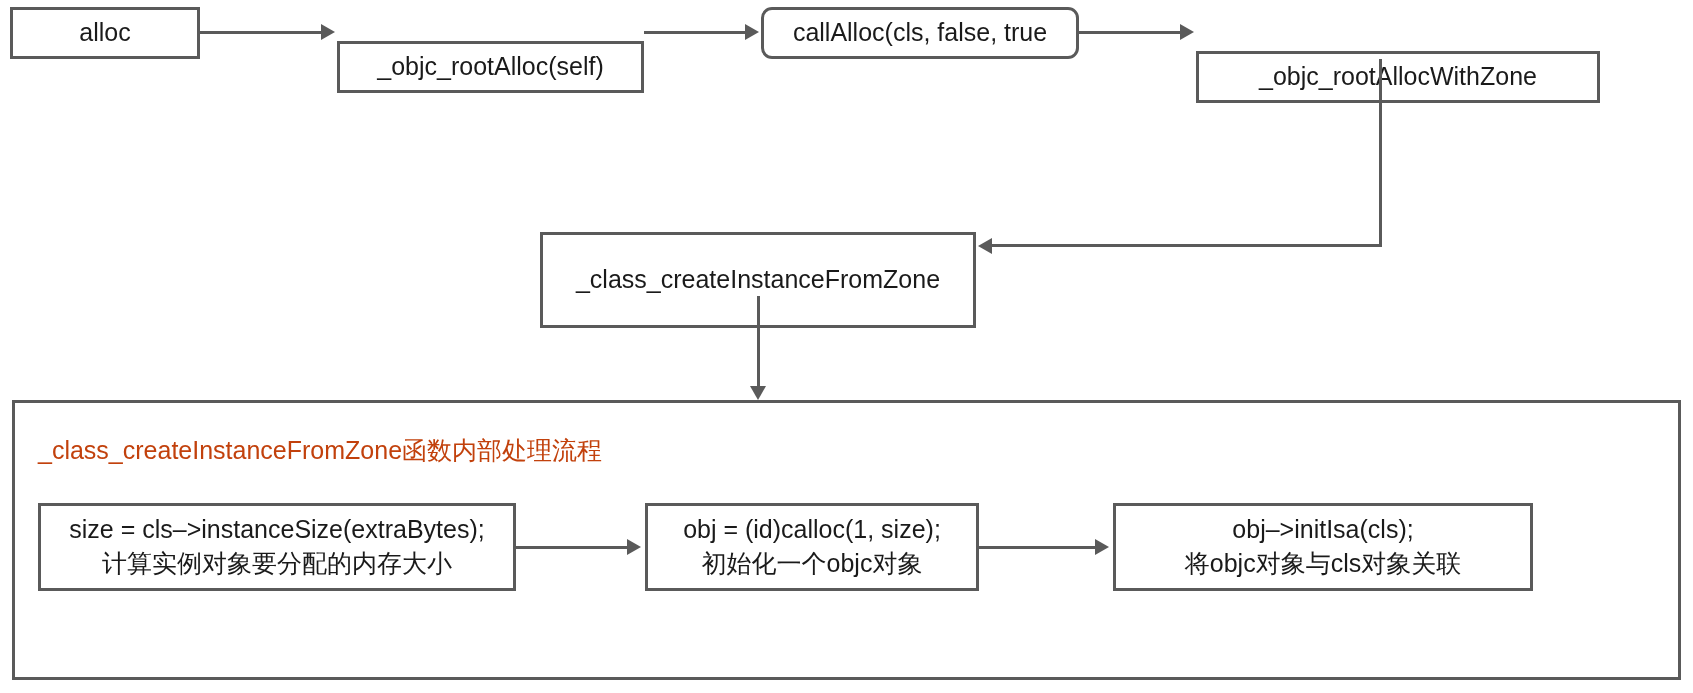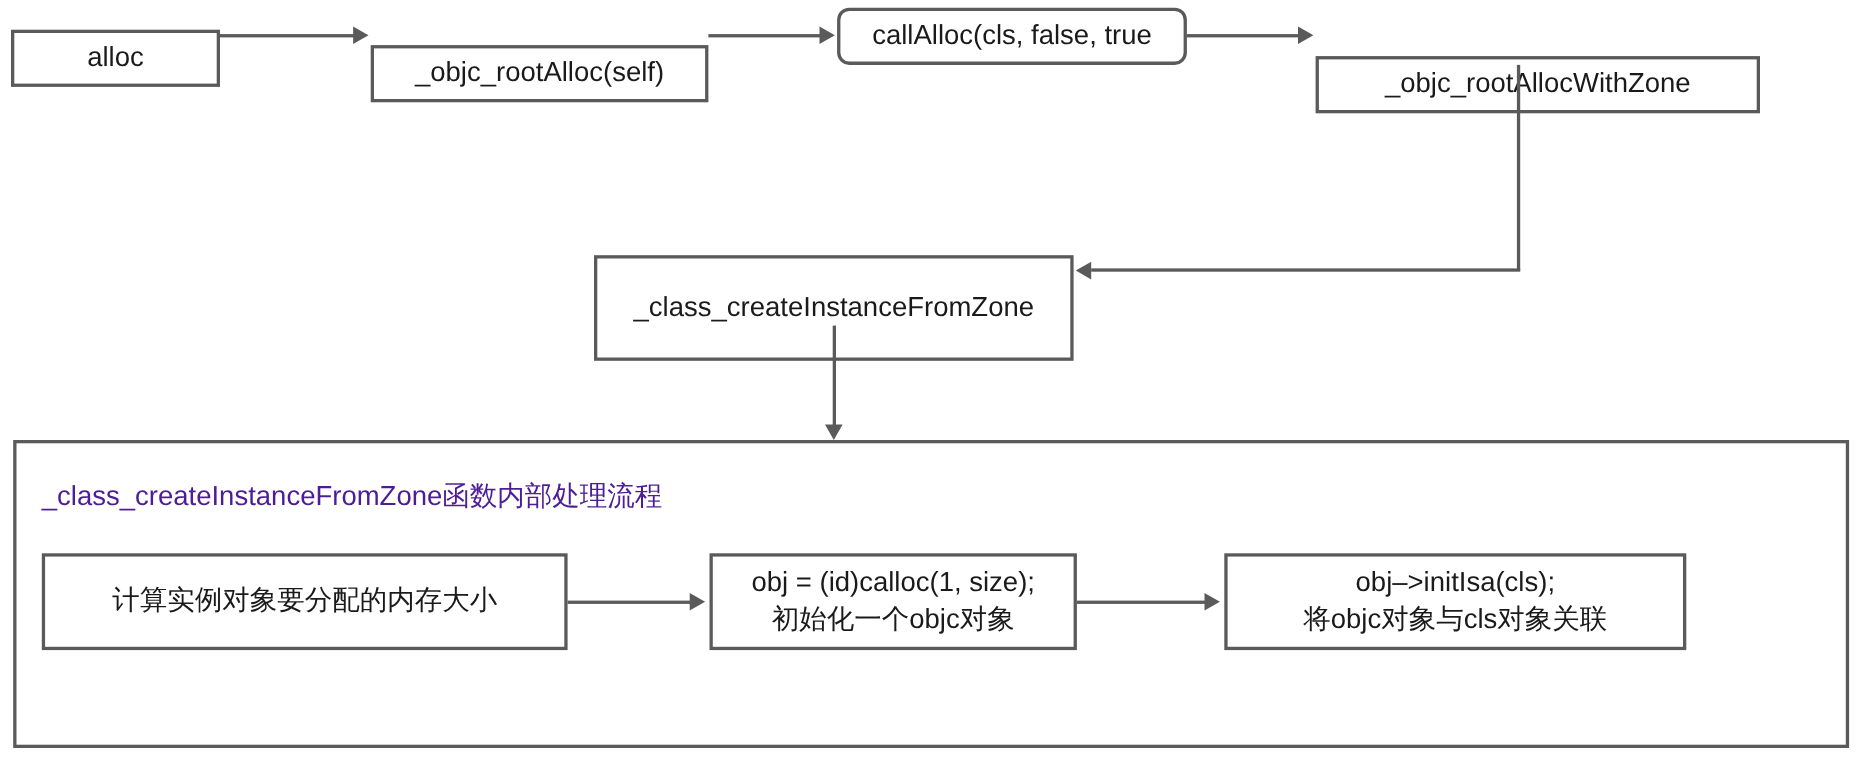--- a/index.html
+++ b/index.html
@@ -36,21 +36,21 @@
   .node .line2 { display: block; }
   .group-box {
     position: absolute;
     box-sizing: border-box;
     background: #ffffff;
     border: 3px solid #5a5a5a;
   }
   .group-title {
     position: absolute;
     font-size: 25px;
-    color: #4c1d95;
+    color: #c2410c;
     white-space: nowrap;
   }
   
   .h-line {
     position: absolute;
     height: 3px;
     background: #5a5a5a;
   }
   .v-line {
     position: absolute;
@@ -77,21 +77,21 @@
     border-left: 8px solid transparent;
     border-right: 8px solid transparent;
     border-top: 14px solid #5a5a5a;
   }
 </style>
 </head>
 <body>
 
 <div id="canvas">
 
-  <div class="node" style="left:10px; top:7px; width:190px; height:52px;margin-top:20px;">
+  <div class="node" style="left:10px; top:7px; width:190px; height:52px;">
     <span>alloc</span>
   </div>
 
   <div class="node" style="left:337px; top:7px; width:307px; height:52px;margin-top:34px;">
     <span>_objc_rootAlloc(self)</span>
   </div>
 
   <div class="node" style="left:761px; top:7px; width:318px; height:52px;border-radius:11px;">
     <span>callAlloc(cls, false, true</span>
   </div>
@@ -118,20 +118,21 @@
   <div class="arrow-left" style="left:978px; top:238px;"></div>
 
   <div class="v-line" style="left:757px; top:296px; width:3px; height:92px;"></div>
   <div class="arrow-down" style="left:750px; top:386px;"></div>
 
   <div class="group-box" style="left:12px; top:400px; width:1669px; height:280px;"></div>
 
   <div class="group-title" style="left:38px; top:434px;">_class_createInstanceFromZone函数内部处理流程</div>
 
   <div class="node" style="left:38px; top:503px; width:478px; height:88px;">
+    <span>size = cls–&gt;instanceSize(extraBytes);</span>
     <span class="line2">计算实例对象要分配的内存大小</span>
   </div>
 
   <div class="node" style="left:645px; top:503px; width:334px; height:88px;">
     <span>obj = (id)calloc(1, size);</span>
     <span class="line2">初始化一个objc对象</span>
   </div>
 
   <div class="node" style="left:1113px; top:503px; width:420px; height:88px;">
     <span>obj–&gt;initIsa(cls);</span>

